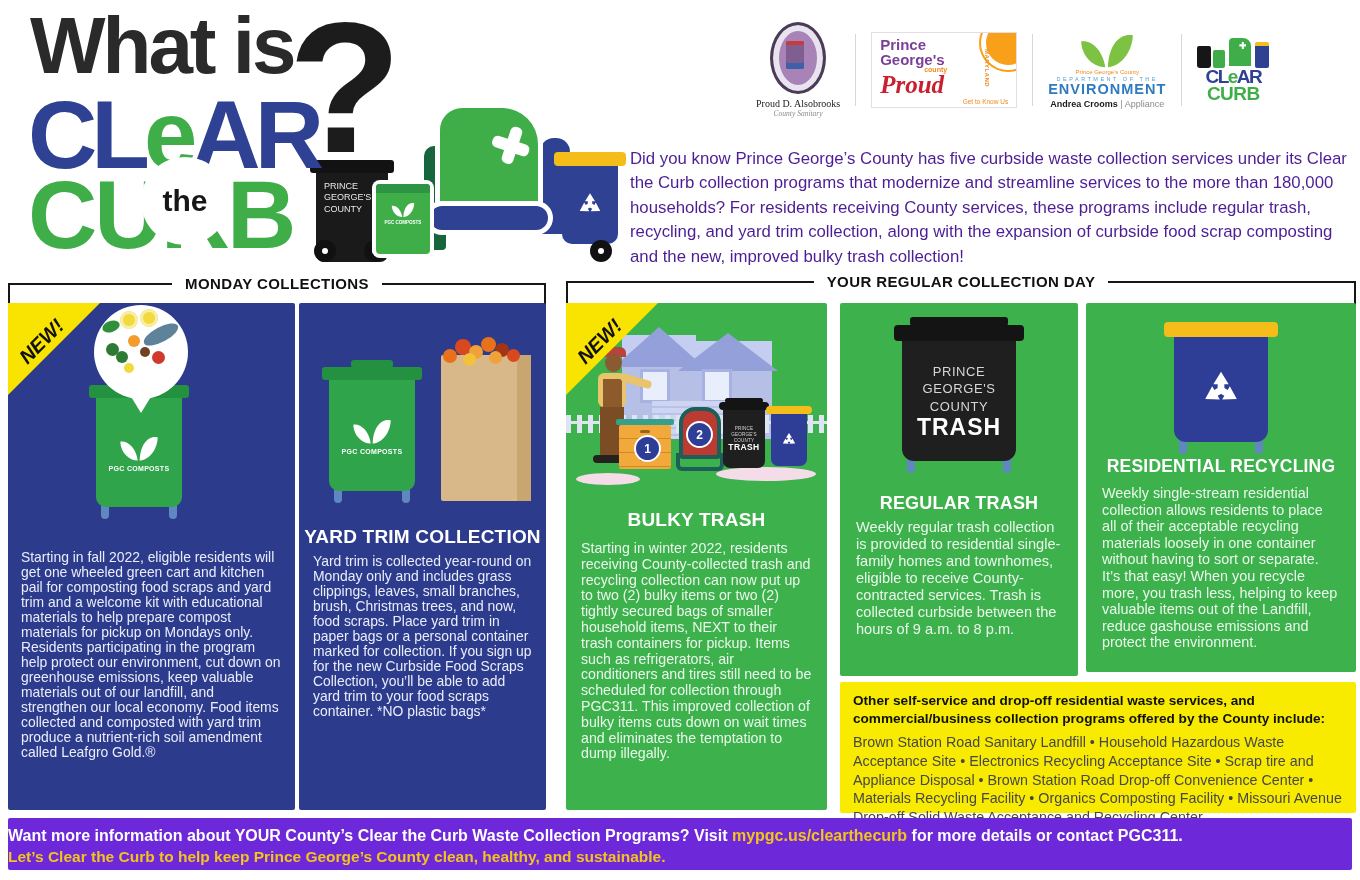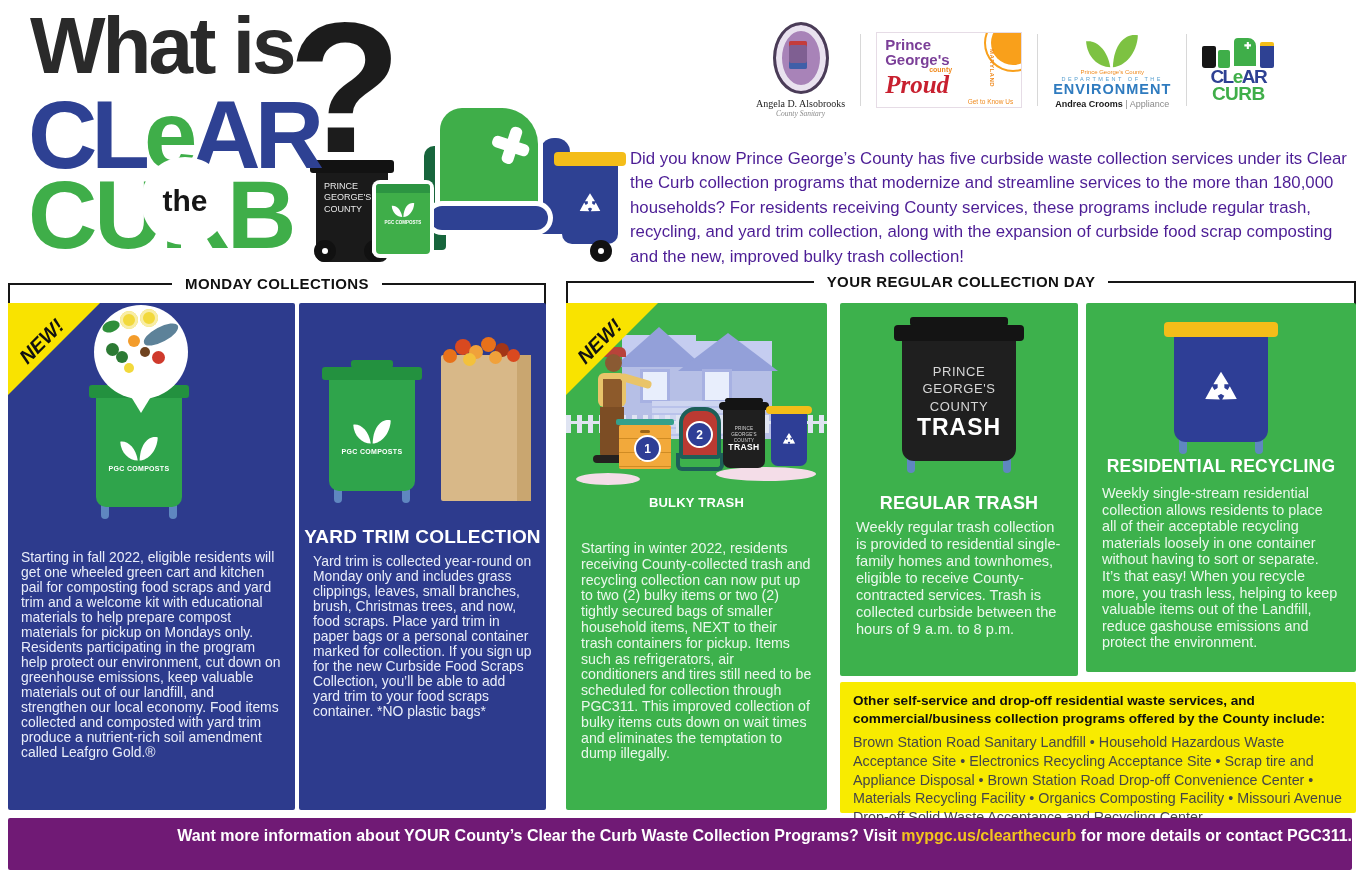--- a/index.html
+++ b/index.html
@@ -217,22 +217,22 @@
   .sc-rcart .bodyr{height:calc(100% - 8px);border-radius:0 0 7px 7px;}
   .sc-rcart .sym{width:18px;height:18px;}
 
   
   .services{position:absolute;left:840px;top:682px;width:516px;height:131px;background:#f8eb00;
             border-radius:2px;padding:10px 13px;box-sizing:border-box;}
   .services .head{font-size:13.6px;font-weight:800;color:#101010;line-height:1.32;}
   .services .list{font-size:14.3px;color:#474747;line-height:1.32;margin-top:5px;}
 
   
-  .footer{position:absolute;left:8px;top:818px;width:1344px;height:52px;background:#701a75;
-          border-radius:2px;text-align:right;box-sizing:border-box;padding-top:8px;}
+  .footer{position:absolute;left:8px;top:818px;width:1344px;height:52px;background:#6d28d9;
+          border-radius:2px;text-align:left;box-sizing:border-box;padding-top:8px;}
   .f1{font-size:16px;font-weight:700;color:#fff;line-height:1.25;}
   .f-link{color:#f2c41d;cursor:pointer;}
   .f2{font-size:15.5px;font-weight:700;color:#f2c41d;margin-top:2px;}
 
   .hidden-defs{position:absolute;width:0;height:0;overflow:hidden;}
 </style>
 </head>
 <body>
 
 <svg class="hidden-defs" aria-hidden="true">
@@ -294,21 +294,21 @@
         </div>
     </div>
     <div class="mh-wheel" style="left:278px;top:140px;"></div>
   </div>
 
   <div class="logo-row">
     <div class="logo-cell">
       <div class="seal-oval">
           <div class="seal-crest"></div>
         </div>
-      <div class="seal-name">Angela D. Alsobrooks</div>
+      <div class="seal-name">Proud D. Alsobrooks</div>
       <div class="seal-title">County Sanitary</div>
     </div>
     <div class="logo-div"></div>
     <div class="logo-cell">
       <div class="proud-box">
         <div class="proud-sun"></div>
         <div class="proud-l1">Prince</div>
         <div class="proud-l2">George's</div>
         <div class="proud-county">county</div>
         <div class="proud-md">MARYLAND</div>
@@ -466,21 +466,21 @@
       </div>
       <div class="rcart sc-rcart">
         <div class="lid"></div>
         <div class="bodyr">
             <svg class="sym">
               <use href="#sym-recycle"></use>
             </svg>
           </div>
       </div>
     </div>
-    <div class="p-title" style="top:192px;font-size:13px;">BULKY TRASH</div>
+    <div class="p-title" style="top:206px;font-size:19px;">BULKY TRASH</div>
     <div class="p-body" style="top:238px;padding:0 15px;font-size:14.2px;line-height:15.8px;">Starting in winter 2022, residents receiving County-collected trash and recycling collection can now put up to two (2) bulky items or two (2) tightly secured bags of smaller household items, NEXT to their trash containers for pickup. Items such as refrigerators, air conditioners and tires still need to be scheduled for collection through PGC311. This improved collection of bulky items cuts down on wait times and eliminates the temptation to dump illegally.</div>
   </div>
 
   <div class="panel p-green" style="left:840px;top:303px;width:238px;height:373px;">
     <div class="bcart" style="left:62px;top:22px;width:114px;height:136px;">
       <div class="wheel wl"></div>
         <div class="wheel wr"></div>
       <div class="lid"></div>
       <div class="bodyb">
         <div class="bl">PRINCE</div>
@@ -508,15 +508,16 @@
     <div class="p-body" style="top:182px;padding:0 16px;font-size:14.4px;line-height:16.6px;">Weekly single-stream residential collection allows residents to place all of their acceptable recycling materials loosely in one container without having to sort or separate. It’s that easy!  When you recycle more, you trash less, helping to keep valuable items out of the Landfill, reduce gashouse emissions and protect the environment.</div>
   </div>
 
   <div class="services">
     <div class="head">Other self-service and drop-off residential waste services, and commercial/business collection programs offered by the County include:</div>
     <div class="list">Brown Station Road Sanitary Landfill  • Household Hazardous Waste Acceptance Site • Electronics Recycling Acceptance Site • Scrap tire and Appliance Disposal • Brown Station Road Drop-off Convenience Center • Materials Recycling Facility • Organics Composting Facility  • Missouri Avenue Drop-off Solid Waste Acceptance and Recycling Center</div>
   </div>
 
   <div class="footer">
     <div class="f1"><span>Want more information about YOUR County’s Clear the Curb Waste Collection Programs? Visit </span><span class="f-link">mypgc.us/clearthecurb</span><span> for more details or contact PGC311.</span></div>
+    <div class="f2">Let’s Clear the Curb to help keep Prince George’s County clean, healthy, and sustainable.</div>
   </div>
 
 </div>
 
 </body></html>

